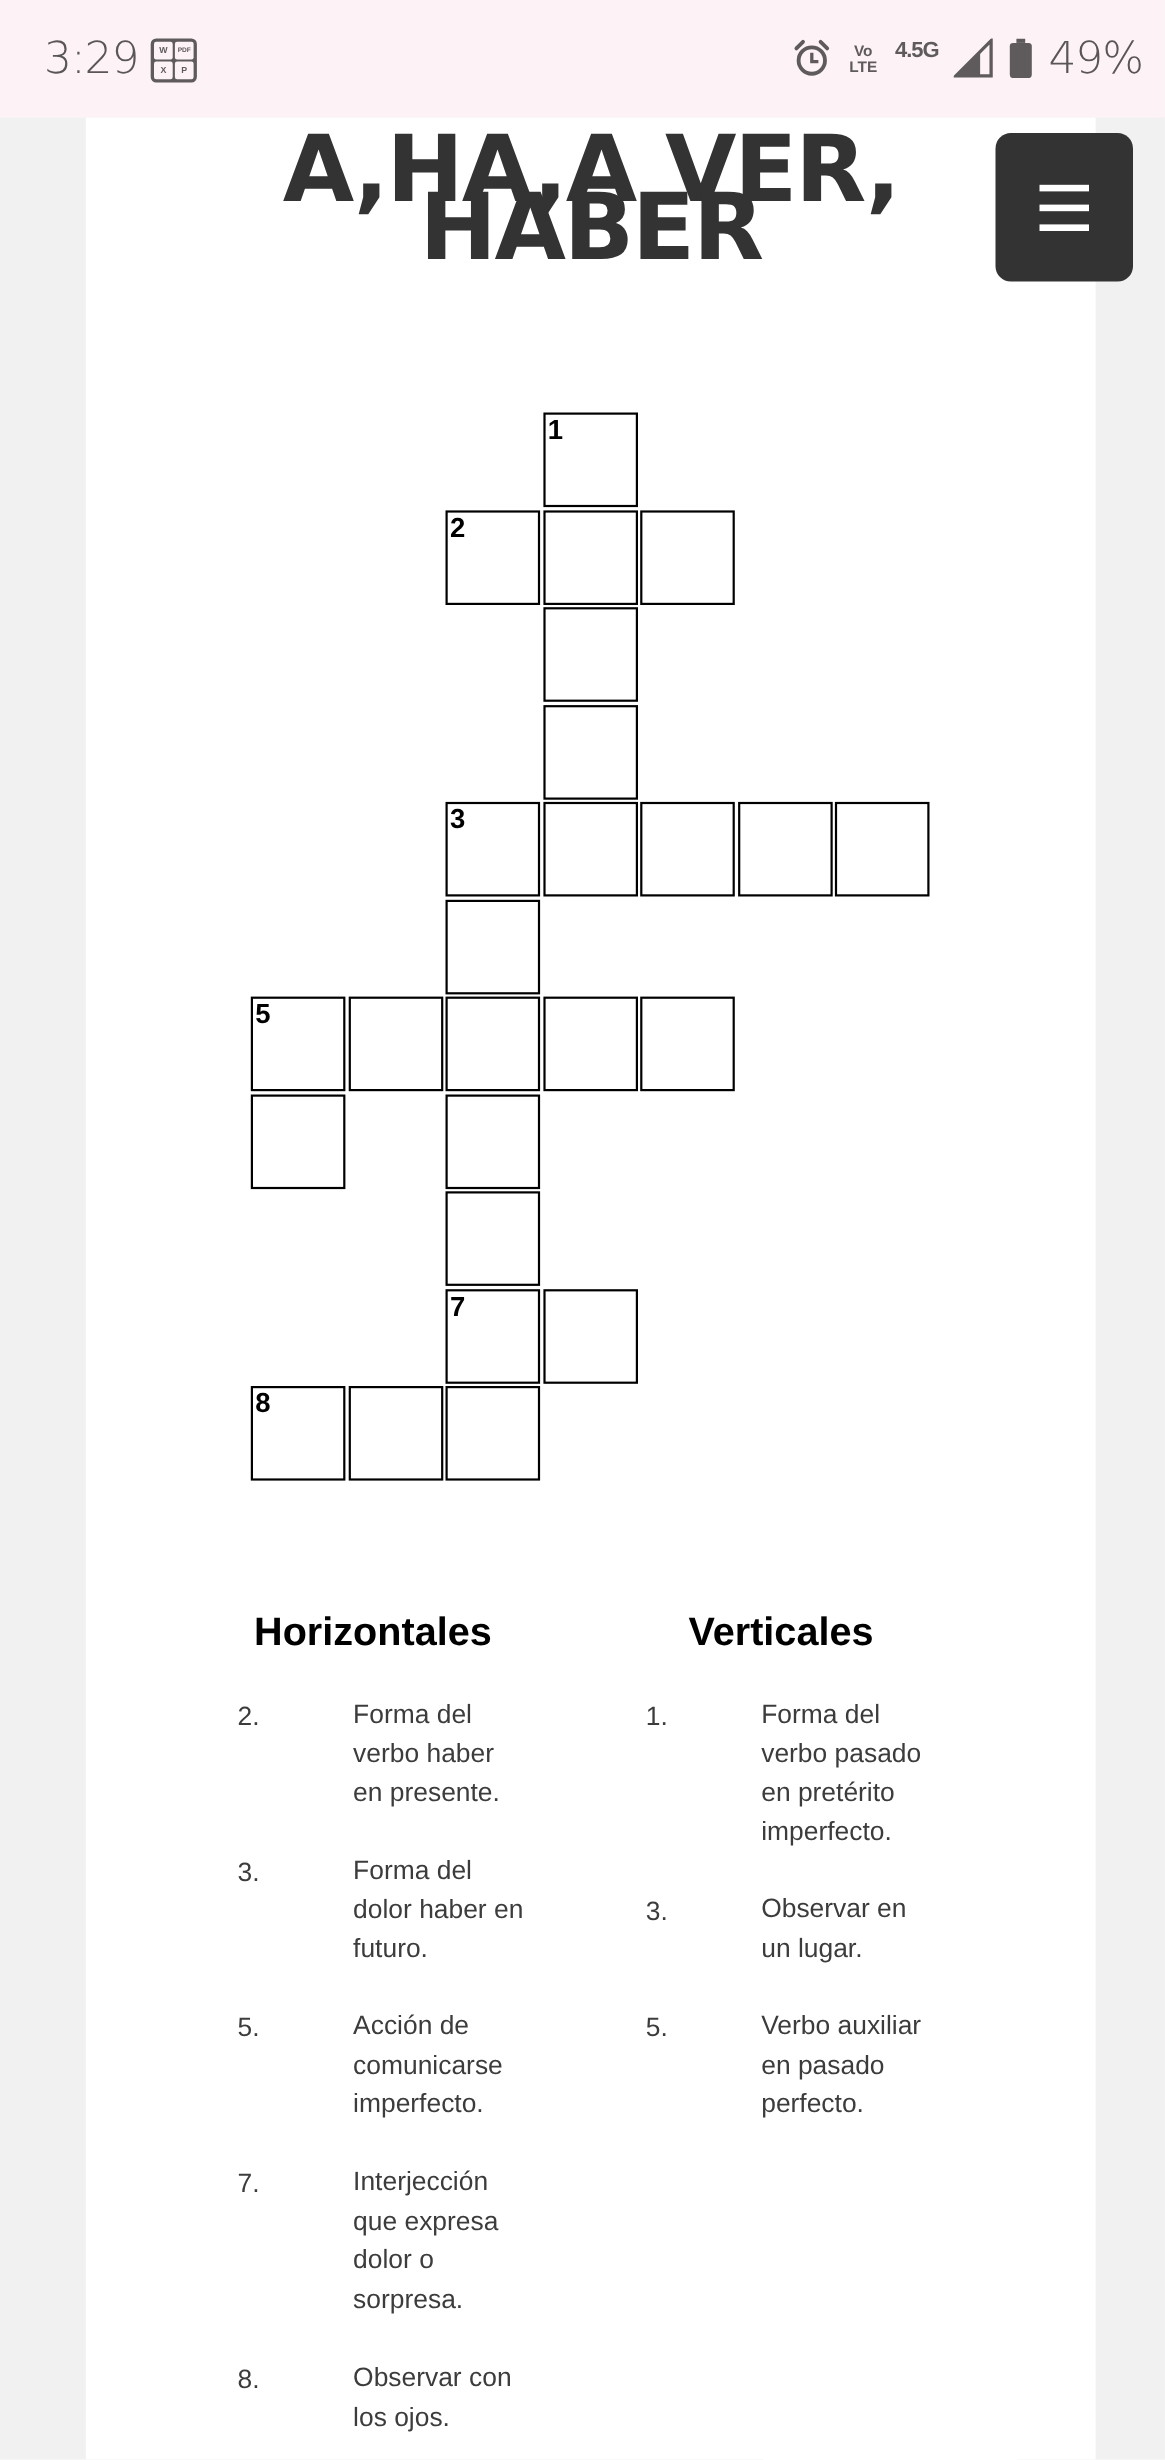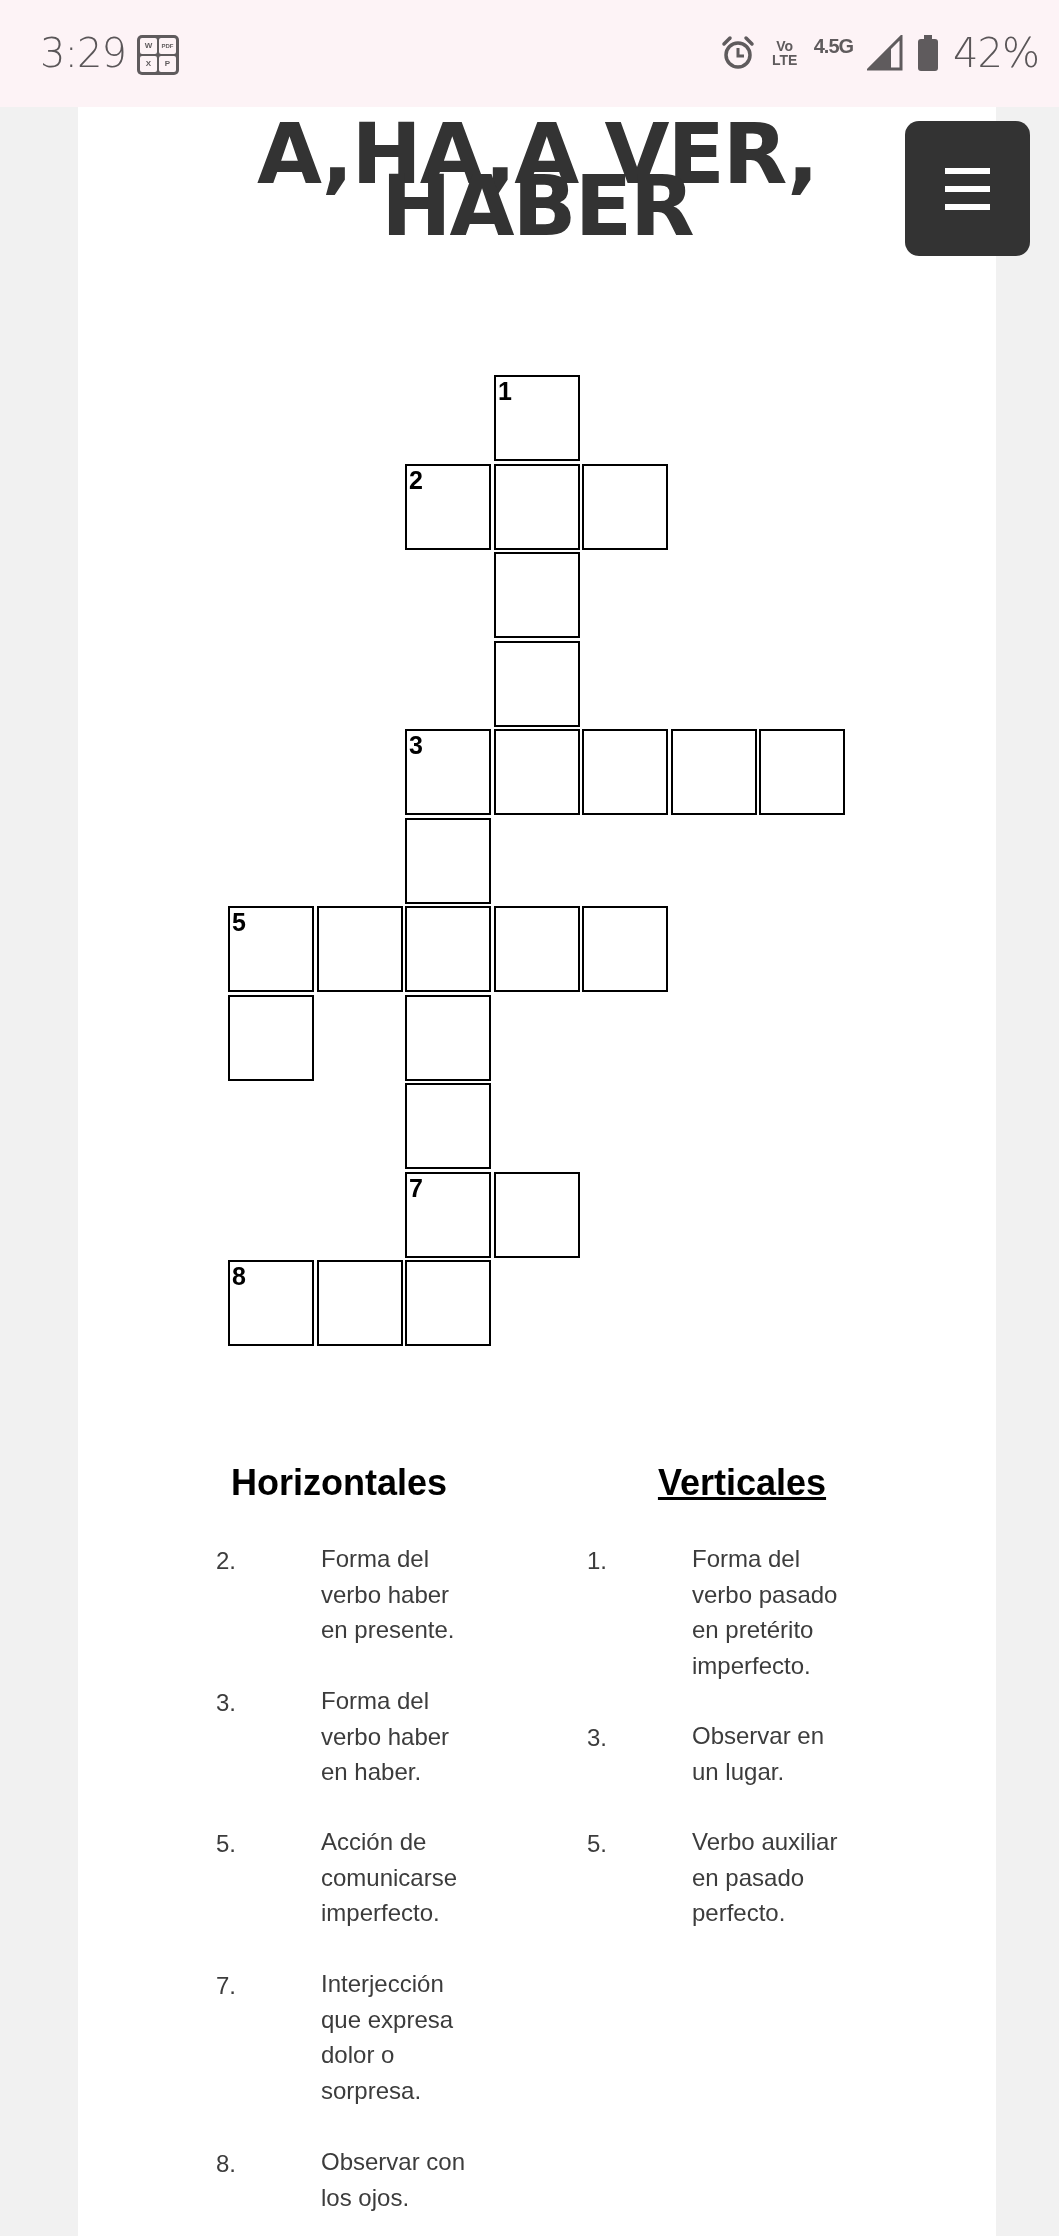--- a/index.html
+++ b/index.html
@@ -64,21 +64,21 @@
     </div>
     <span class="sb-net">4.5G</span>
     <svg class="sb-signal" viewBox="0 0 36 36">
       <path d="M2 34 L34 2 L34 34 Z" fill="none" stroke="#5f5b5d" stroke-width="3"></path>
       <path d="M2 34 L24 12 L24 34 Z" fill="#5f5b5d"></path>
     </svg>
     <svg class="sb-battery" viewBox="0 0 22 36">
       <rect x="7" y="0" width="8" height="4" fill="#5f5b5d"></rect>
       <rect x="1" y="4" width="20" height="32" rx="3" fill="#5f5b5d"></rect>
     </svg>
-    <span class="sb-batt-pct">42%</span>
+    <span class="sb-batt-pct">49%</span>
   </div>
 </div>
 
 <div class="card"></div>
 
 <h1 class="title title-l1">A,HA,A VER,</h1>
 <h1 class="title title-l2">HABER</h1>
 
 <div class="menu-btn">
   <span>
@@ -173,36 +173,36 @@
   </div>
 
 <h2 class="clue-heading" style="left:189px;">Horizontales</h2>
 
 <div class="clue" style="left:216px; top:1541px;">
   <span class="cn">2.</span>
   <span class="ct">Forma del verbo haber en presente.</span>
 </div>
 <div class="clue" style="left:216px; top:1683px;">
   <span class="cn">3.</span>
-  <span class="ct">Forma del verbo haber en haber.</span>
+  <span class="ct">Forma del dolor haber en futuro.</span>
 </div>
 <div class="clue" style="left:216px; top:1824px;">
   <span class="cn">5.</span>
   <span class="ct">Acción de comunicarse imperfecto.</span>
 </div>
 <div class="clue" style="left:216px; top:1966px;">
   <span class="cn">7.</span>
   <span class="ct">Interjección que expresa dolor o sorpresa.</span>
 </div>
 <div class="clue" style="left:216px; top:2144px;">
   <span class="cn">8.</span>
   <span class="ct">Observar con los ojos.</span>
 </div>
 
-<h2 class="clue-heading" style="left:592px;text-decoration:underline;">Verticales</h2>
+<h2 class="clue-heading" style="left:560px;">Verticales</h2>
 
 <div class="clue" style="left:587px; top:1541px;">
   <span class="cn">1.</span>
   <span class="ct">Forma del verbo pasado en pretérito imperfecto.</span>
 </div>
 <div class="clue" style="left:587px; top:1718px;">
   <span class="cn">3.</span>
   <span class="ct">Observar en un lugar.</span>
 </div>
 <div class="clue" style="left:587px; top:1824px;">

